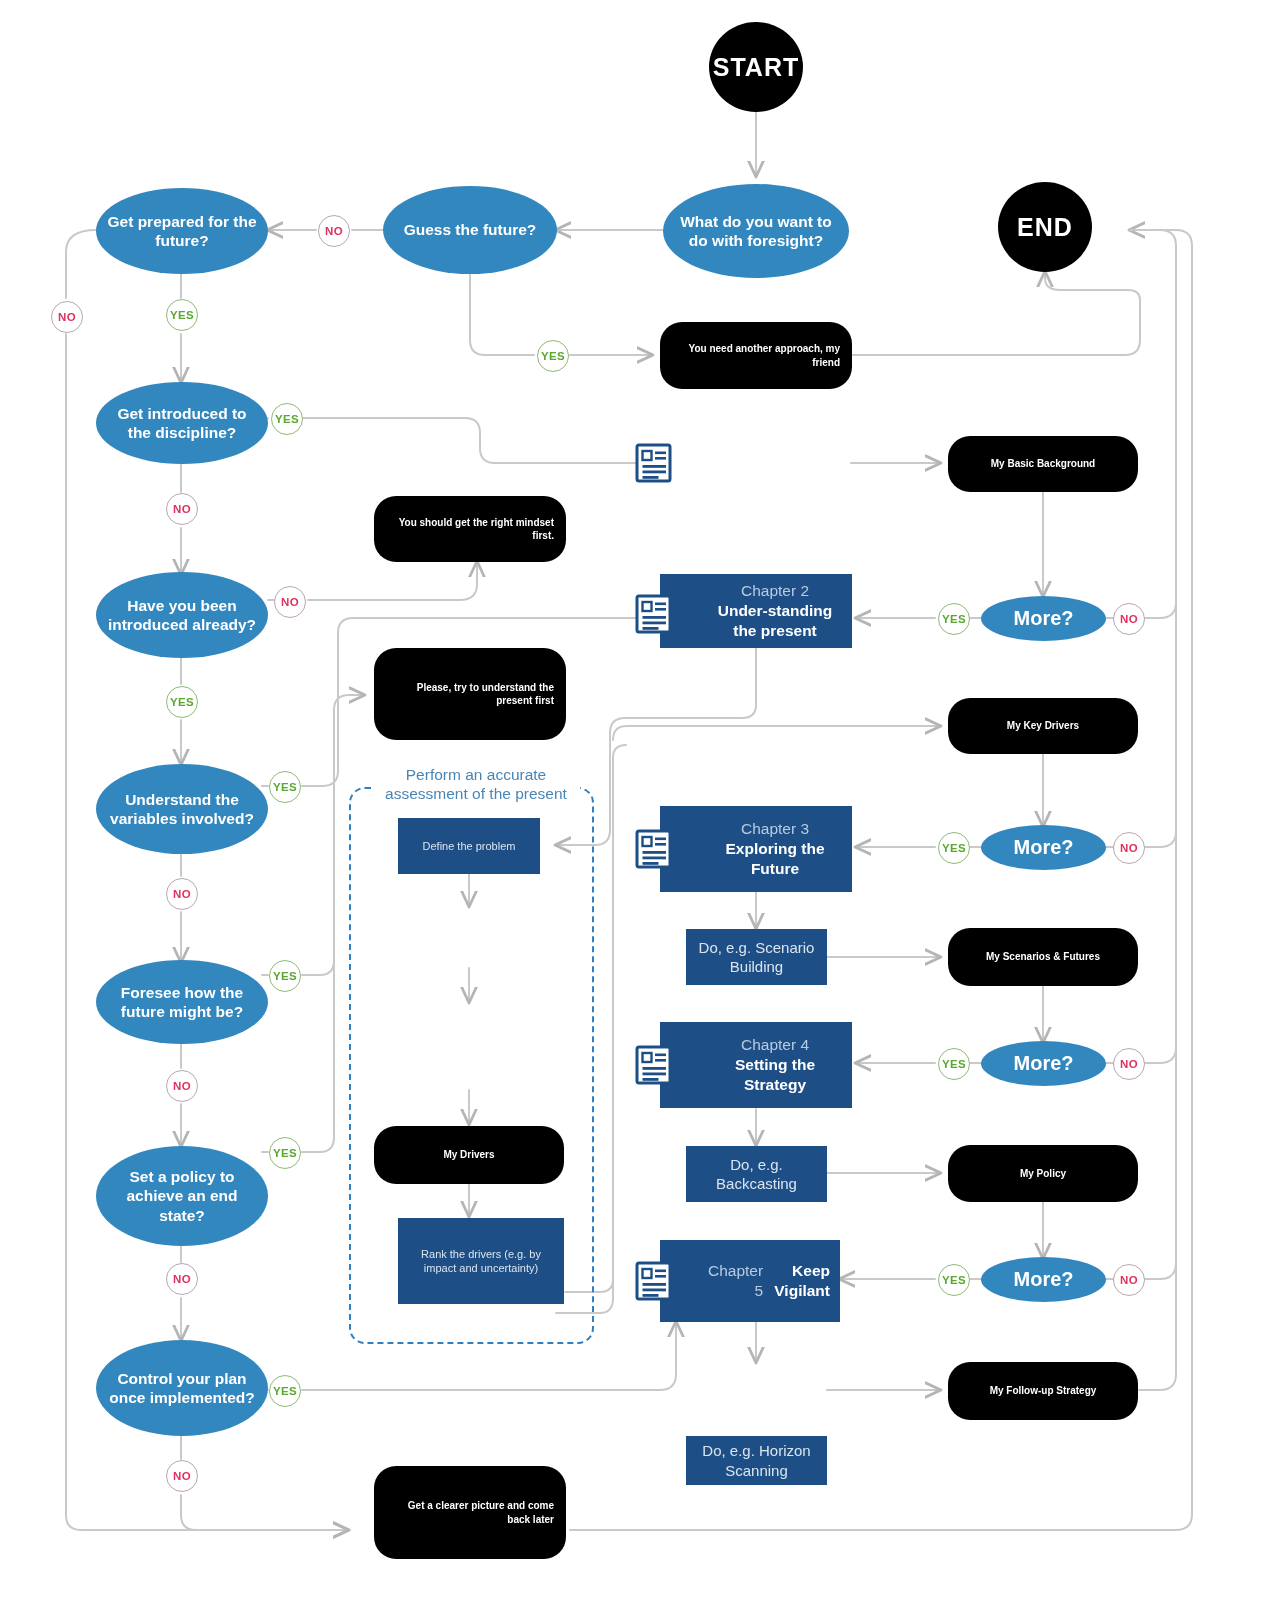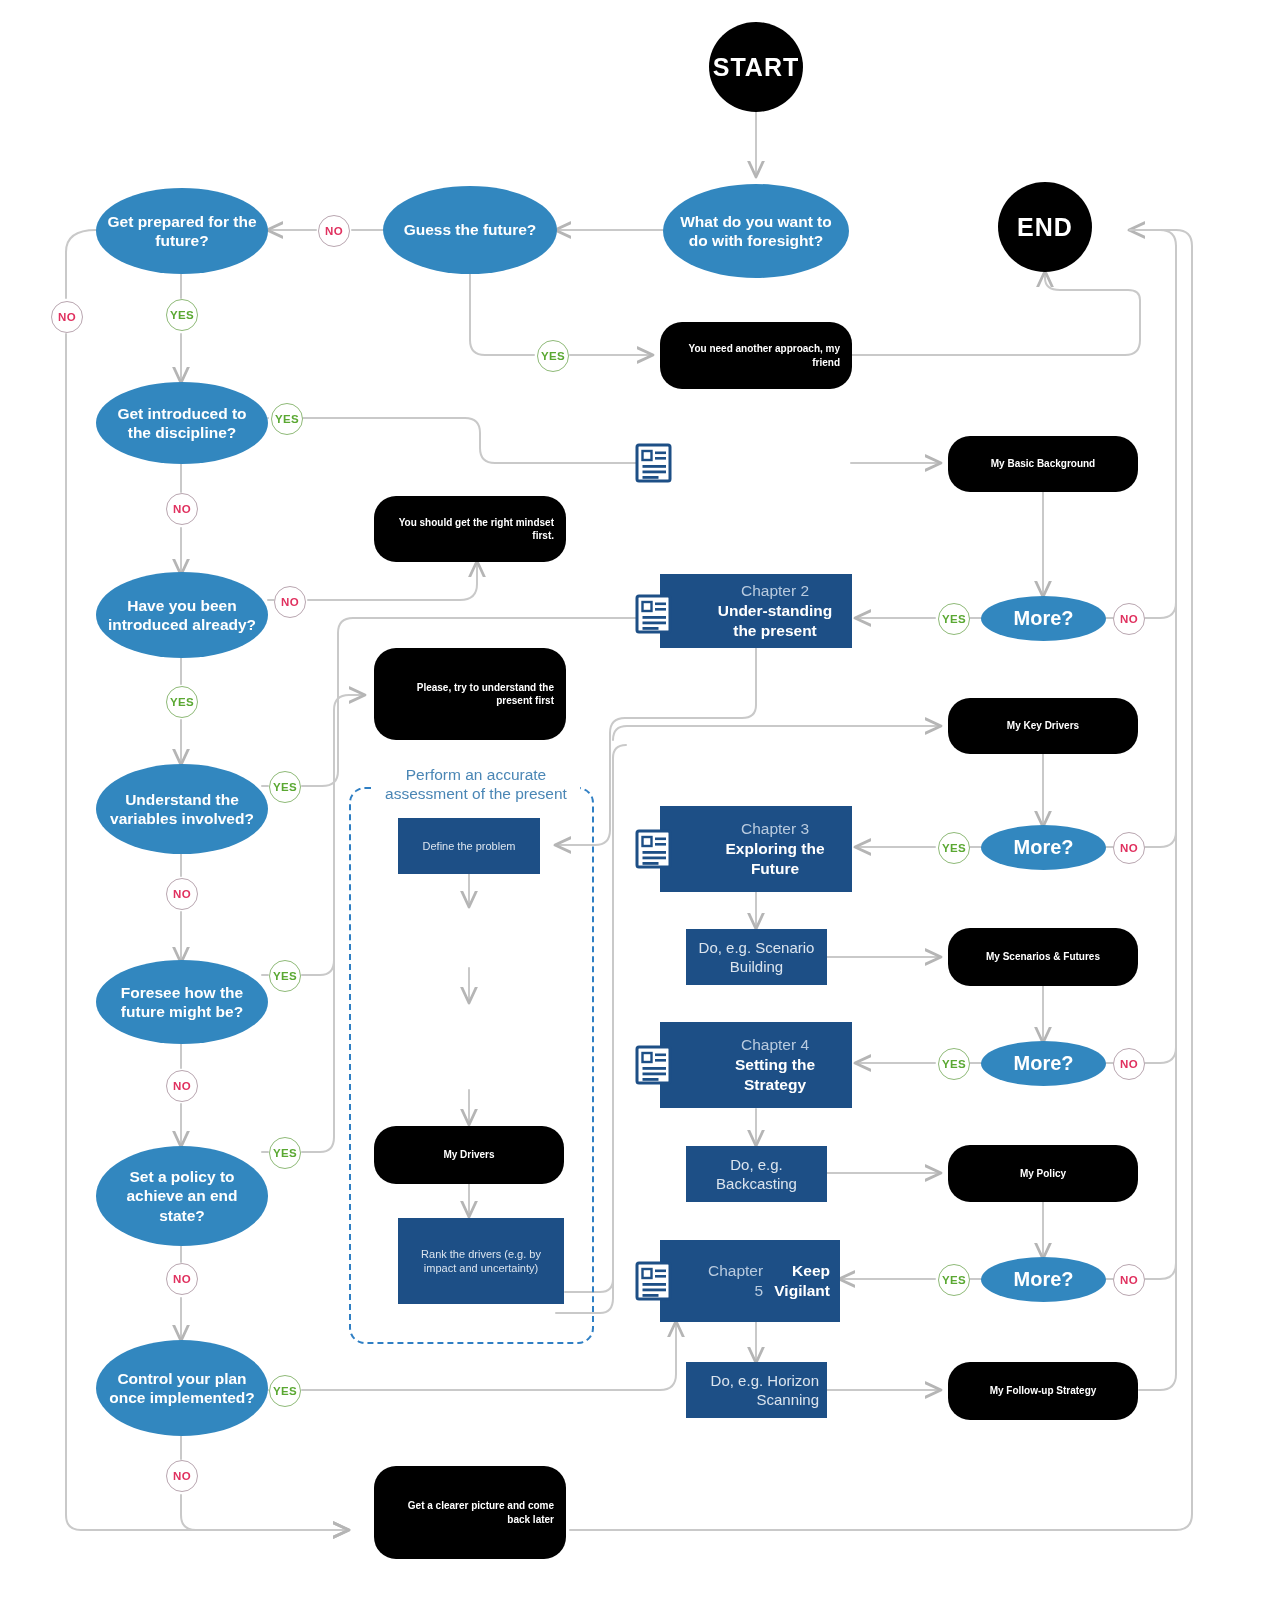--- a/index.html
+++ b/index.html
@@ -295,21 +295,21 @@
     <rect x="8.5" y="29.5" width="23.5" height="2.8" fill="#1d4f86"></rect>
     <rect x="8.5" y="35" width="16" height="2.8" fill="#1d4f86"></rect>
   </svg>
 
   <div class="node dobox" style="left:686px;top:929px;width:141px;height:56px;">
     <span>Do, e.g.  Scenario Building</span>
   </div>
   <div class="node dobox" style="left:686px;top:1146px;width:141px;height:56px;">
     <span>Do, e.g. Backcasting</span>
   </div>
-  <div class="node dobox" style="left:686px;top:1362px;width:141px;height:56px;text-align:right;">
+  <div class="node dobox" style="left:686px;top:1436px;width:141px;height:49px;">
     <span>Do, e.g.  Horizon Scanning</span>
   </div>
 
   <div class="node blackbox" style="left:948px;top:436px;width:190px;height:56px;">
     <span>My Basic Background</span>
   </div>
   <div class="node blackbox" style="left:948px;top:698px;width:190px;height:56px;">
     <span>My Key Drivers</span>
   </div>
   <div class="node blackbox" style="left:948px;top:928px;width:190px;height:58px;">

